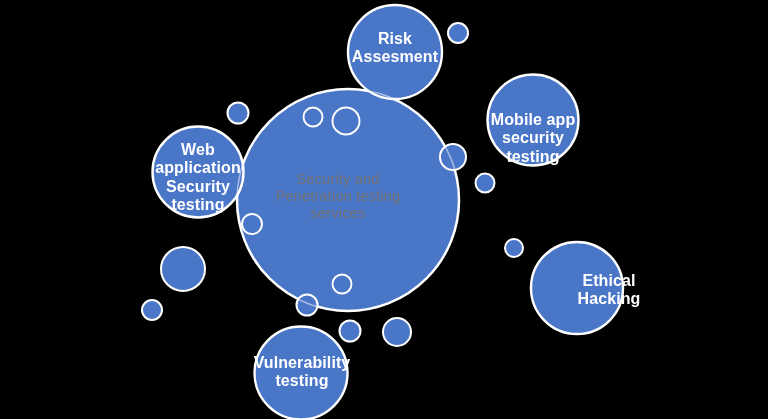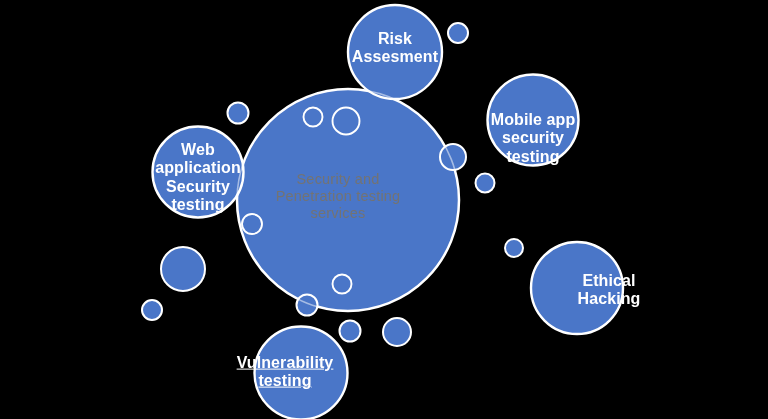--- a/index.html
+++ b/index.html
@@ -82,16 +82,16 @@
 Assesment</div>
       <div class="label" style="left: 198px; top: 170px; color: rgb(255, 255, 255); margin-top: 8px;">Web
 application
 Security
 testing</div>
       <div class="label" style="left: 533px; top: 139px; color: rgb(255, 255, 255);">Mobile app
 security
 testing</div>
       <div class="label" style="left: 577px; top: 290px; color: rgb(255, 255, 255); margin-left: 32px;">Ethical
 Hacking</div>
-      <div class="label" style="left: 285px; top: 372px; color: rgb(255, 255, 255); text-decoration: underline;">Vulnerability
+      <div class="label" style="left: 302px; top: 372px; color: rgb(255, 255, 255);">Vulnerability
 testing</div>
     </div>
 </div>
 
 </body></html>

